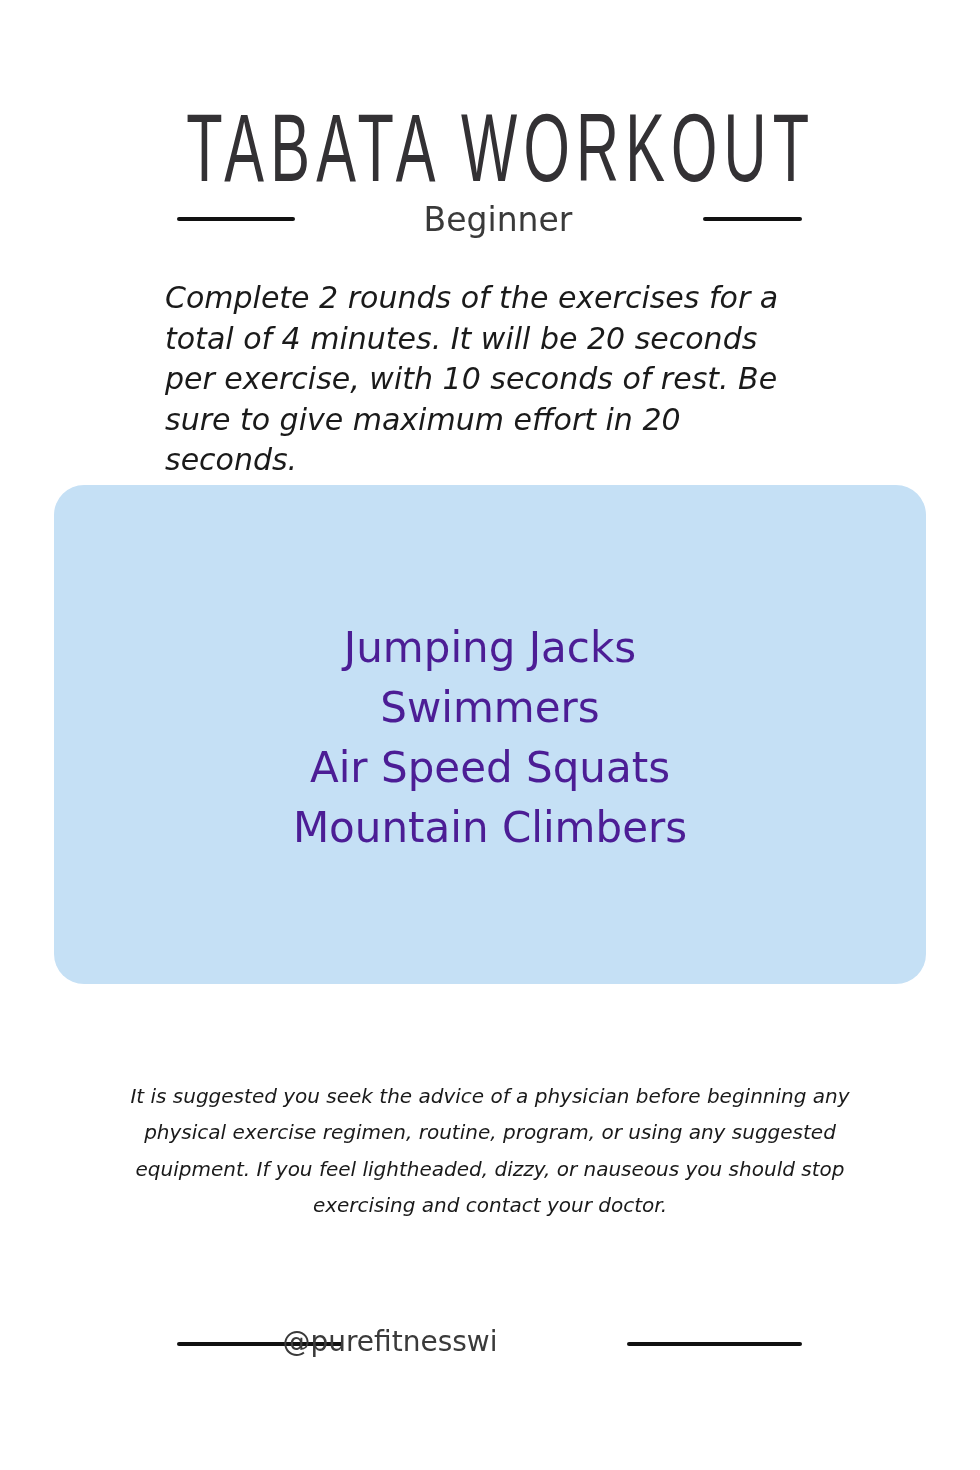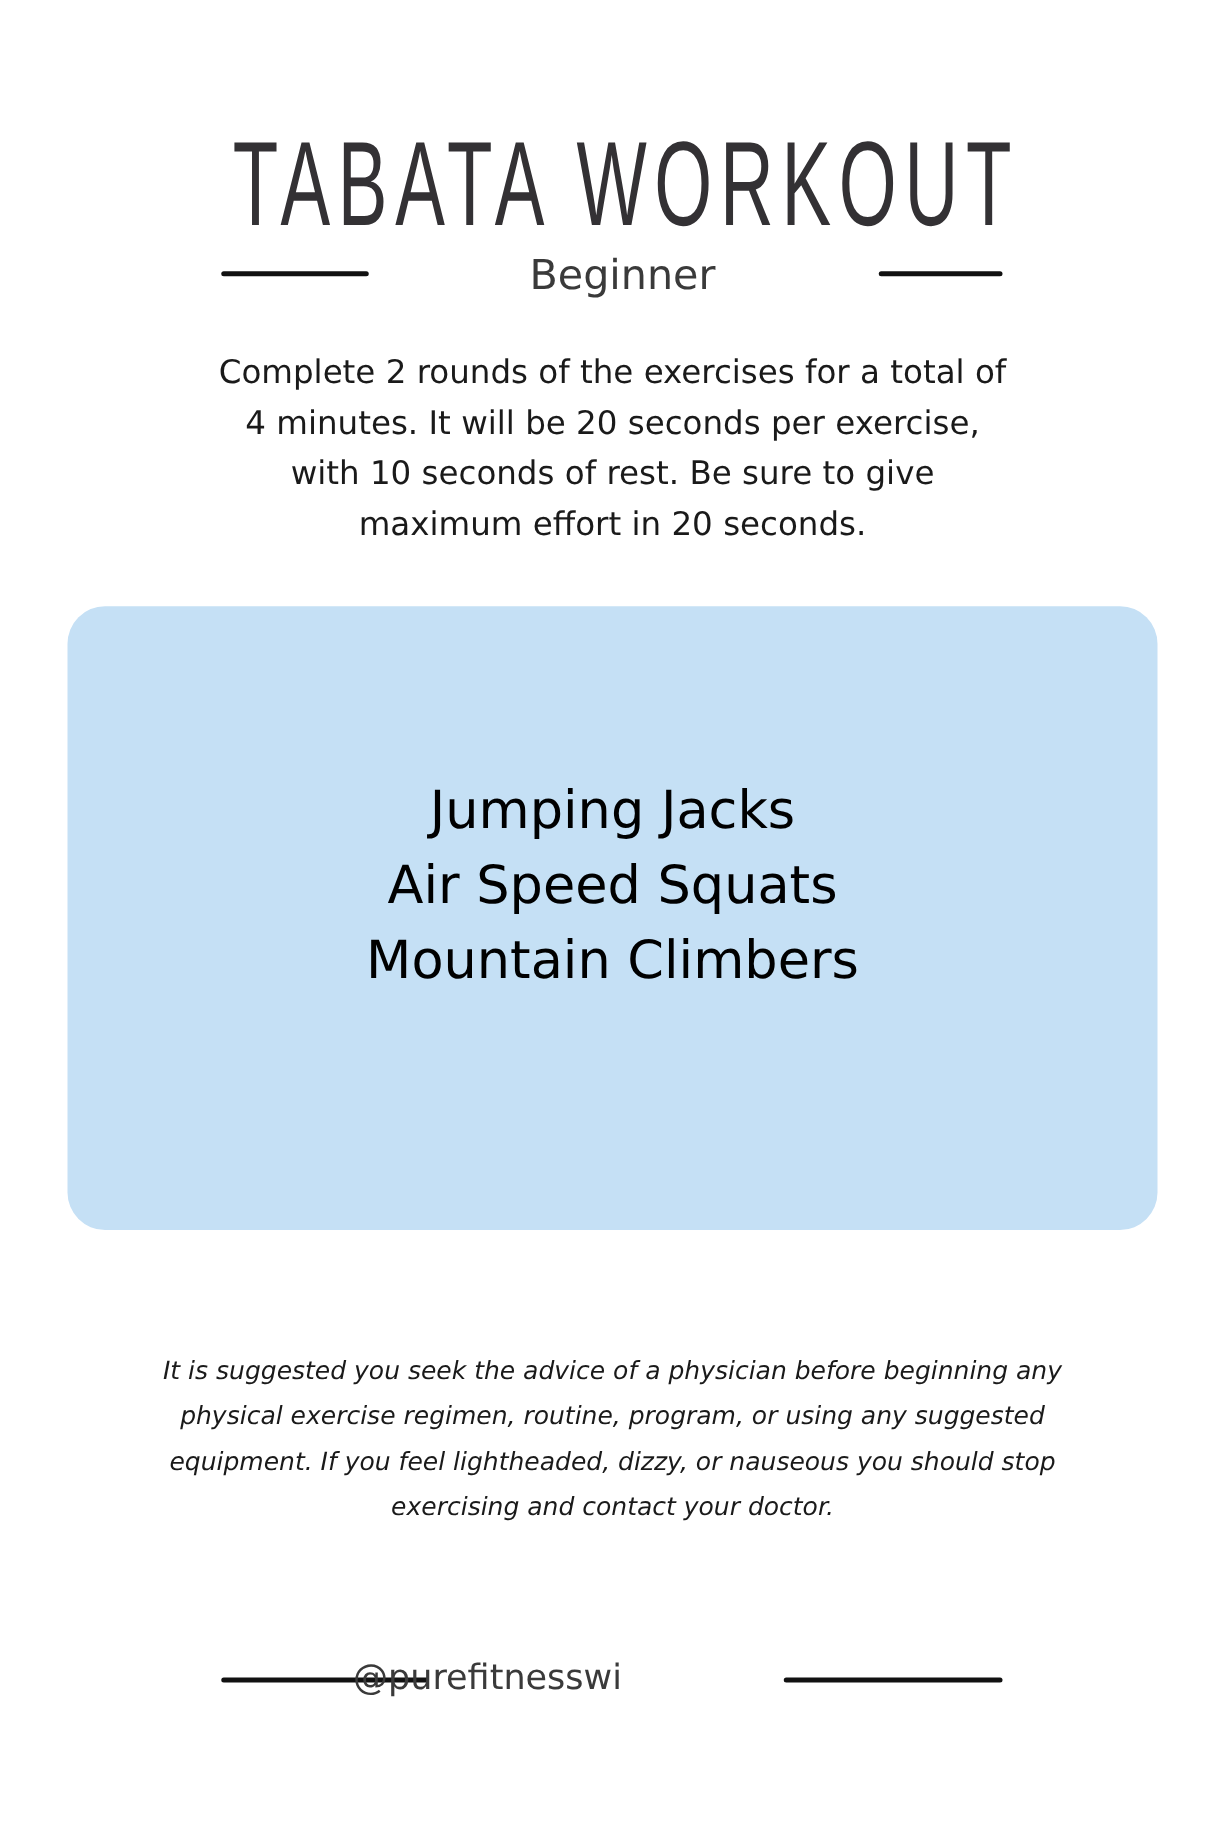--- a/index.html
+++ b/index.html
@@ -14,32 +14,32 @@
     transform: scaleX(0.62); transform-origin: center; font-weight: 400;
     white-space: nowrap;
   }
   .subtitle-row { position: absolute; top: 200px; left: 0; width: 956px; height: 40px; }
   .rule { position: absolute; height: 4px; background: #111; border-radius: 2px; }
   .subtitle {
     position: absolute; left: 0; width: 980px; text-align: center; top: 0;
     font-size: 33px; line-height: 40px; color: #3a3a3a; margin-left: 8px;
   }
   .intro {
-    position: absolute; top: 278px; left: 165px; width: 650px; text-align: center;
-    font-size: 26px; line-height: 40.5px; color: #1a1a1a;
+    position: absolute; top: 278px; left: 165px; width: 650px; text-align: left;
+    font-style: italic; font-size: 30px; line-height: 40.5px; color: #1a1a1a;
   }
   .panel {
     position: absolute; top: 485px; left: 54px; width: 872px; height: 499px;
     background: #c5e0f5; border-radius: 30px;
   }
   .exercises {
     position: absolute; top: 618px; left: 0; width: 980px; text-align: center;
     list-style: none; margin: 0; padding: 0;
   }
-  .exercises li { font-size: 42px; line-height: 60px; color: #000000; }
+  .exercises li { font-size: 42px; line-height: 60px; color: #4c1d95; }
   .disclaimer {
     position: absolute; top: 1078px; left: 90px; width: 800px; text-align: center;
     font-style: italic; font-size: 20px; line-height: 36.3px; color: #1a1a1a;
   }
   .footer-row { position: absolute; top: 1322px; left: 0; width: 980px; height: 44px; }
   .handle {
     position: absolute; left: 0; width: 780px; text-align: center; top: 0;
     font-size: 28px; line-height: 40px; color: #3a3a3a;
   }
 </style>
@@ -53,20 +53,21 @@
   <div class="subtitle">Beginner</div>
   <div class="rule" style="left:703px;width:99px;top:17px;"></div>
 </div>
 
 <p class="intro" style="margin:0;">Complete 2 rounds of the exercises for a total of 4 minutes. It will be 20 seconds per exercise, with 10 seconds of rest. Be sure to give maximum effort in 20 seconds.</p>
 
 <div class="panel"></div>
 
 <ul class="exercises">
   <li>Jumping Jacks</li>
+  <li>Swimmers</li>
   <li>Air Speed Squats</li>
   <li>Mountain Climbers</li>
 </ul>
 
 <p class="disclaimer" style="margin:0;">It is suggested you seek the advice of a physician before beginning any physical exercise regimen, routine, program, or using any suggested equipment. If you feel lightheaded, dizzy, or nauseous you should stop exercising and contact your doctor.</p>
 
 <div class="footer-row">
   <div class="rule" style="left:177px;width:166px;top:20px;"></div>
   <div class="handle">@purefitnesswi</div>
   <div class="rule" style="left:627px;width:175px;top:20px;"></div>

